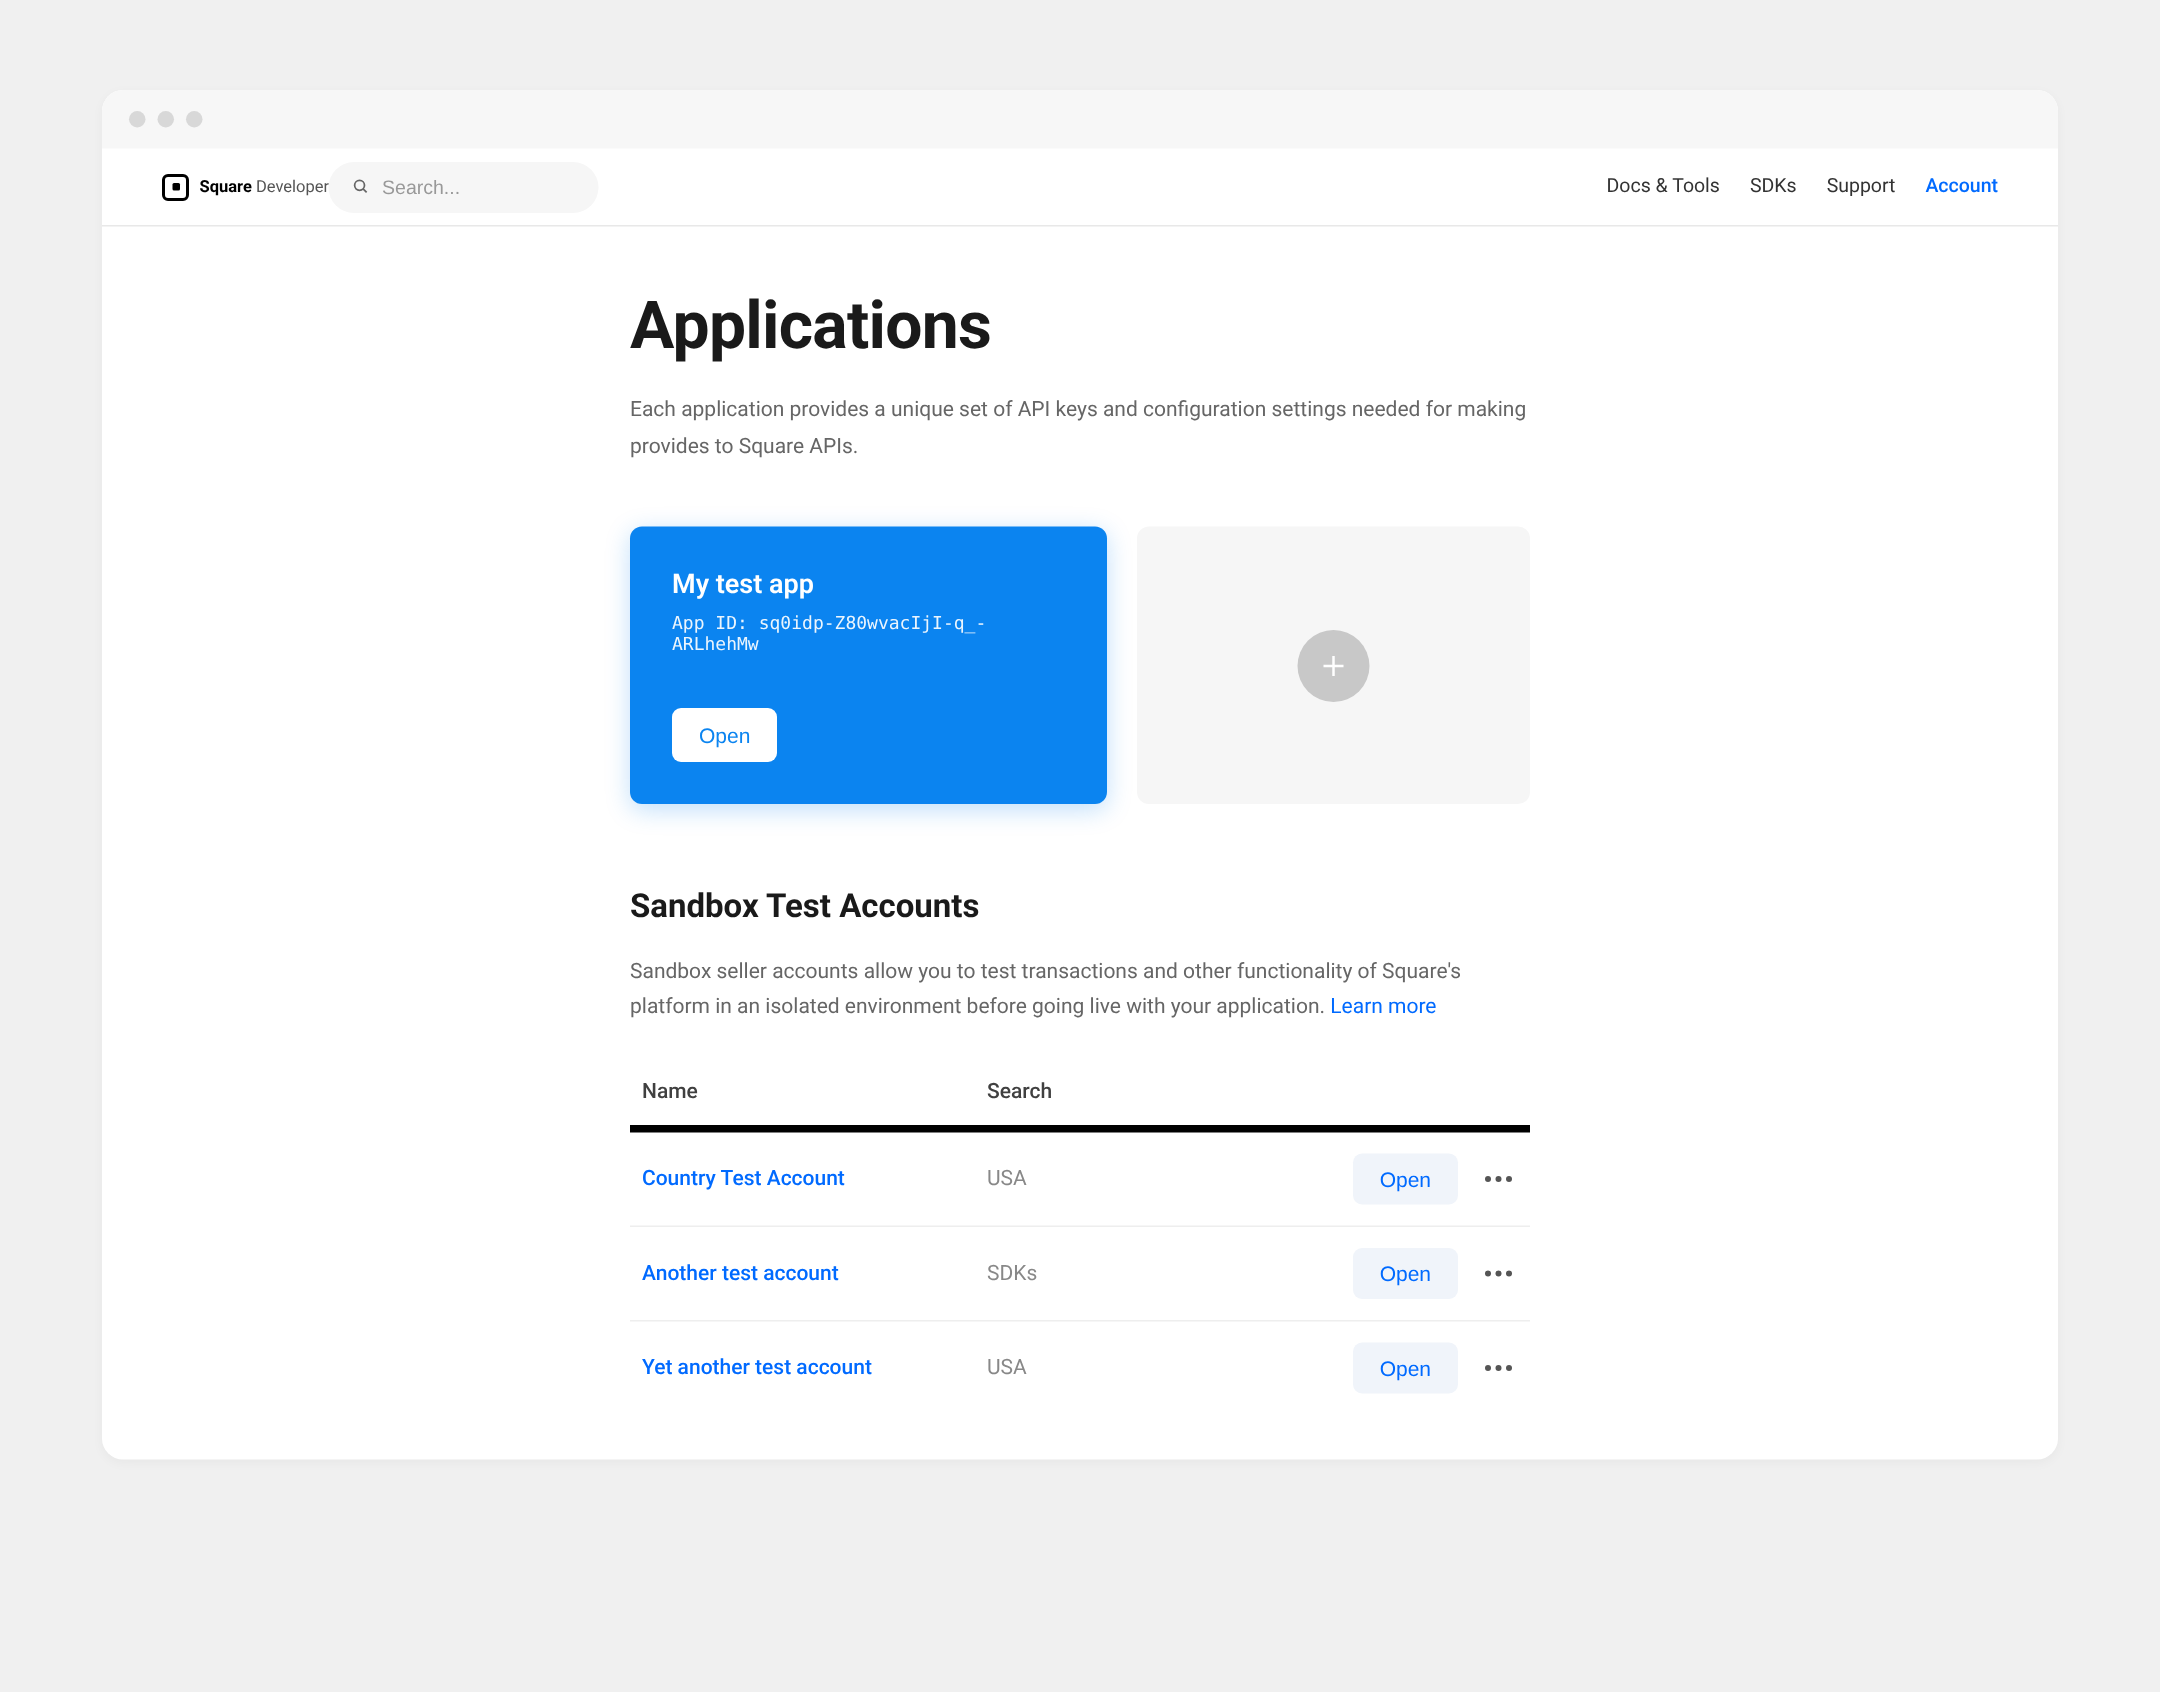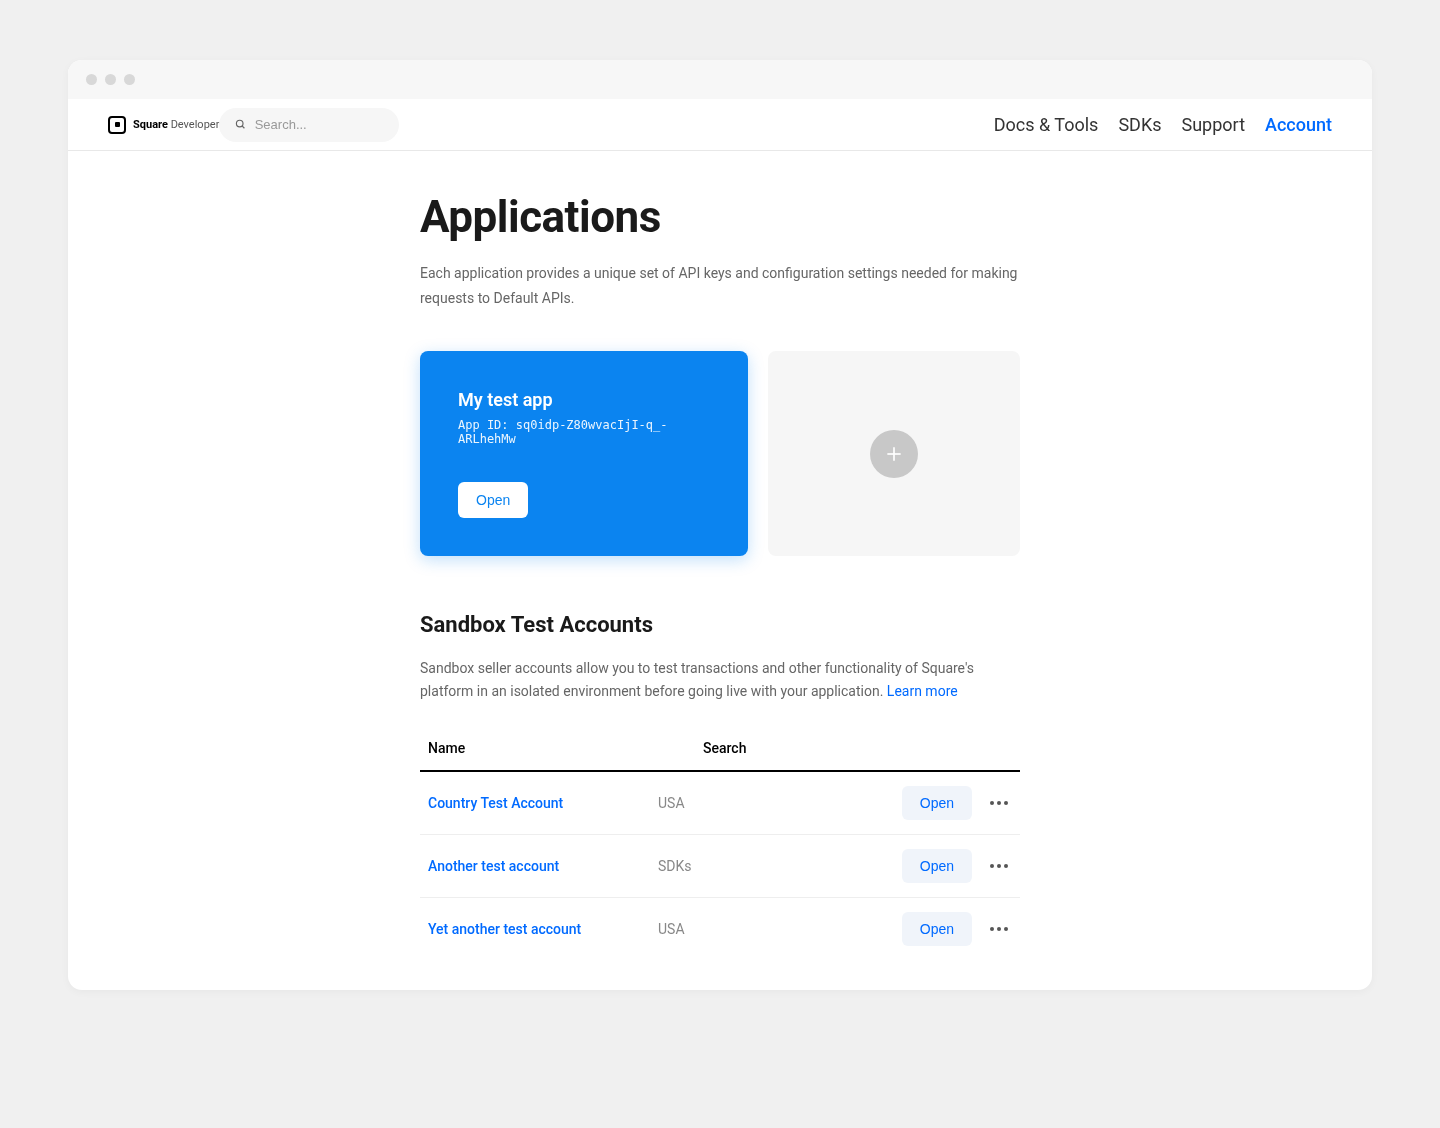--- a/index.html
+++ b/index.html
@@ -92,21 +92,21 @@
       font-size: 13px;
       color: #666;
       width: 100%;
     }
     .search input::placeholder {
       color: #999;
     }
     .nav-links {
       display: flex;
       gap: 20px;
-      font-size: 18px;
+      font-size: 13px;
     }
     .nav-links a {
       color: #333;
       text-decoration: none;
       cursor: pointer;
     }
     .nav-links a.active {
       color: #006aff;
       font-weight: 500;
     }
@@ -130,21 +130,21 @@
     }
     .cards {
       display: flex;
       gap: 20px;
       margin-bottom: 56px;
     }
     .app-card {
       flex: 1;
       background: #0b84f0;
       border-radius: 8px;
-      padding: 38px;
+      padding: 28px;
       color: #fff;
       box-shadow: 0 4px 16px rgba(11,132,240,0.25);
     }
     .app-card-title {
       font-size: 18px;
       font-weight: 600;
       margin-bottom: 8px;
     }
     .app-card-id {
       font-size: 12px;
@@ -199,25 +199,24 @@
       color: #006aff;
       text-decoration: none;
       cursor: pointer;
     }
     .accounts-table {
       width: 100%;
     }
     .table-header {
       display: flex;
       padding: 14px 8px;
-      border-bottom: 2px solid #000000;
-      font-size: 14px;
-      color: #000000;
-      font-weight: 500;
-      gap: 45px;
+      border-bottom: 5px solid #000000;
+      font-size: 14px;
+      color: #404040;
+      font-weight: 500;
     }
     .col-name {
       width: 230px;
     }
     .col-country {
       flex: 1;
     }
     .col-actions {
       width: 140px;
     }
@@ -302,21 +301,21 @@
       <a>Docs &amp; Tools</a>
       <a>SDKs</a>
       <a>Support</a>
       <a class="active">Account</a>
     </div>
   </div>
 
   <div class="content-wrap">
     <div class="content">
       <h1>Applications</h1>
-      <p class="subtitle">Each application provides a unique set of API keys and configuration settings needed for making requests to Default APIs.</p>
+      <p class="subtitle">Each application provides a unique set of API keys and configuration settings needed for making provides to Square APIs.</p>
 
       <div class="cards">
         <div class="app-card">
           <div class="app-card-title">My test app</div>
           <div class="app-card-id">App ID: sq0idp-Z80wvacIjI-q_-ARLhehMw</div>
           <button class="open-btn">Open</button>
         </div>
         <div class="add-card">
           <div class="add-circle">
             <svg width="20" height="20" viewBox="0 0 24 24" fill="none" stroke-width="2">

